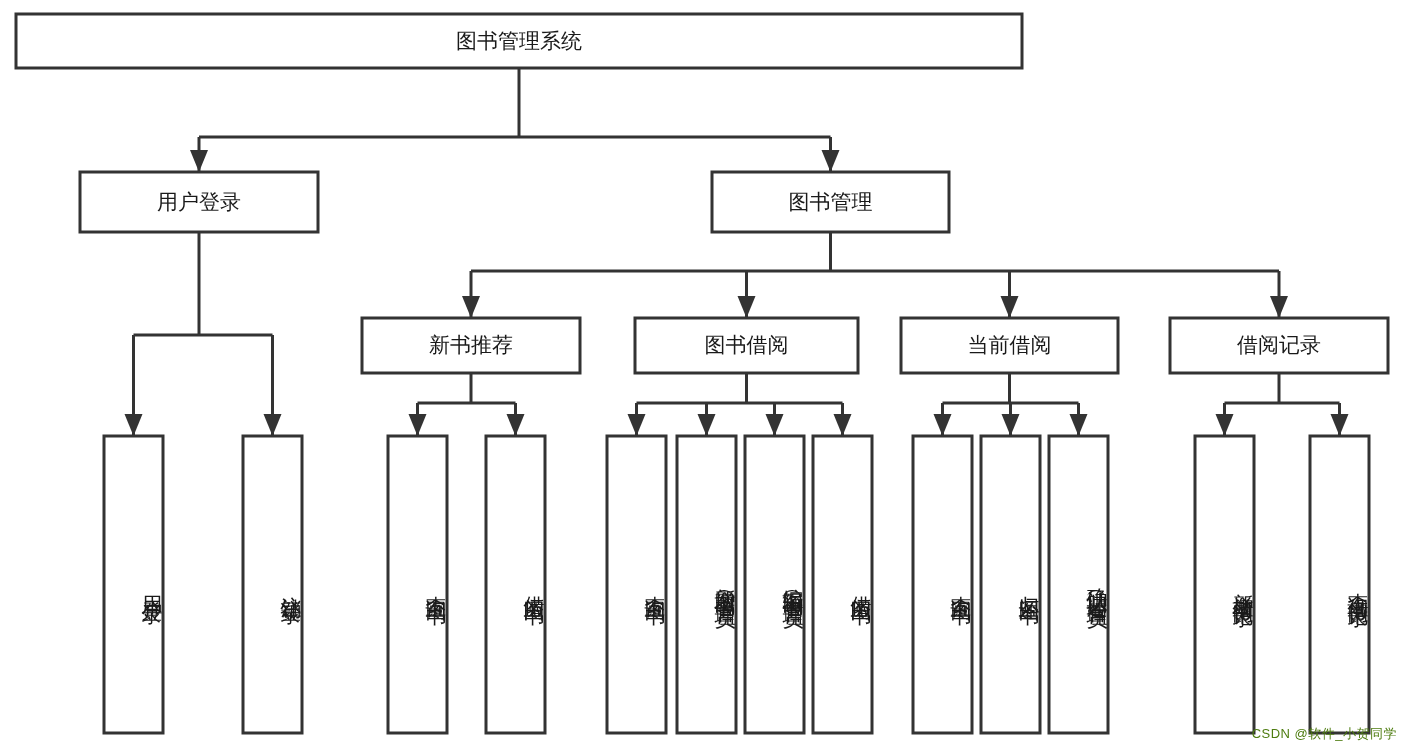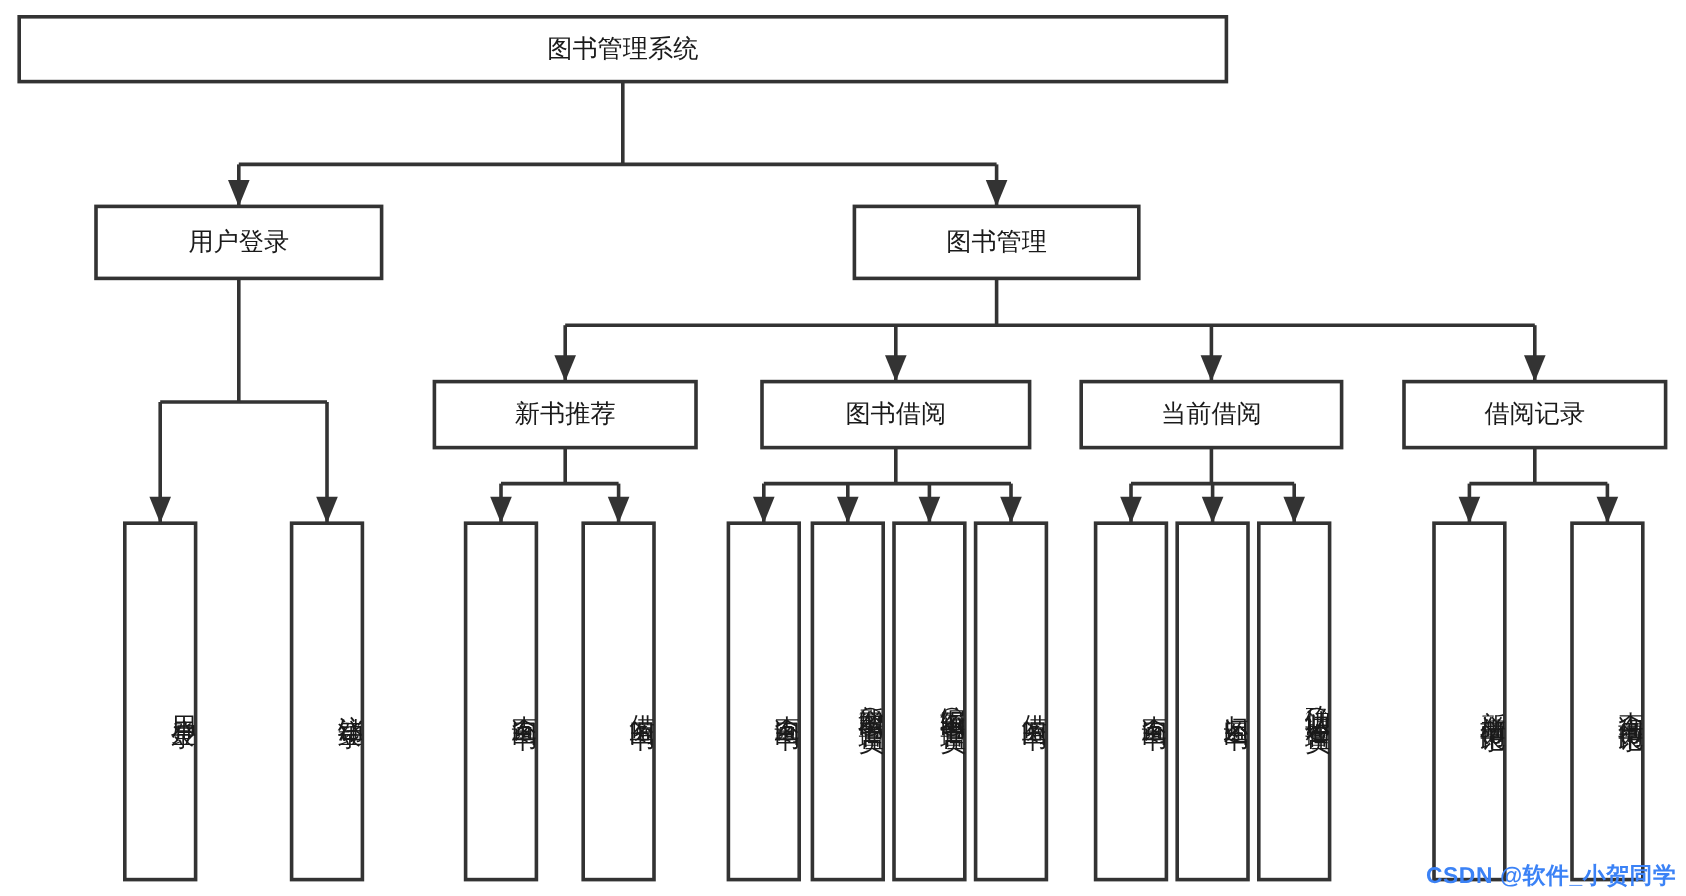--- a/index.html
+++ b/index.html
@@ -63,25 +63,24 @@
     pointer-events: none;
     display: flex;
     align-items: flex-start;
     justify-content: center;
   }
   .watermark {
     position: absolute;
     right: 8px;
     bottom: 4px;
     font-family: "Liberation Sans", "DejaVu Sans", sans-serif;
-    font-size: 19px;
-    color: #3b82f6;
+    font-size: 13px;
+    color: #4d7c0f;
     letter-spacing: 0.5px;
     white-space: nowrap;
-    font-weight: bold;
   }
 </style>
 </head>
 <body>
 
 <div id="diagram-root">
 
   <svg class="diagram-canvas" viewBox="0 0 1405 747" xmlns="http://www.w3.org/2000/svg">
 
     <g id="connectors-layer">

